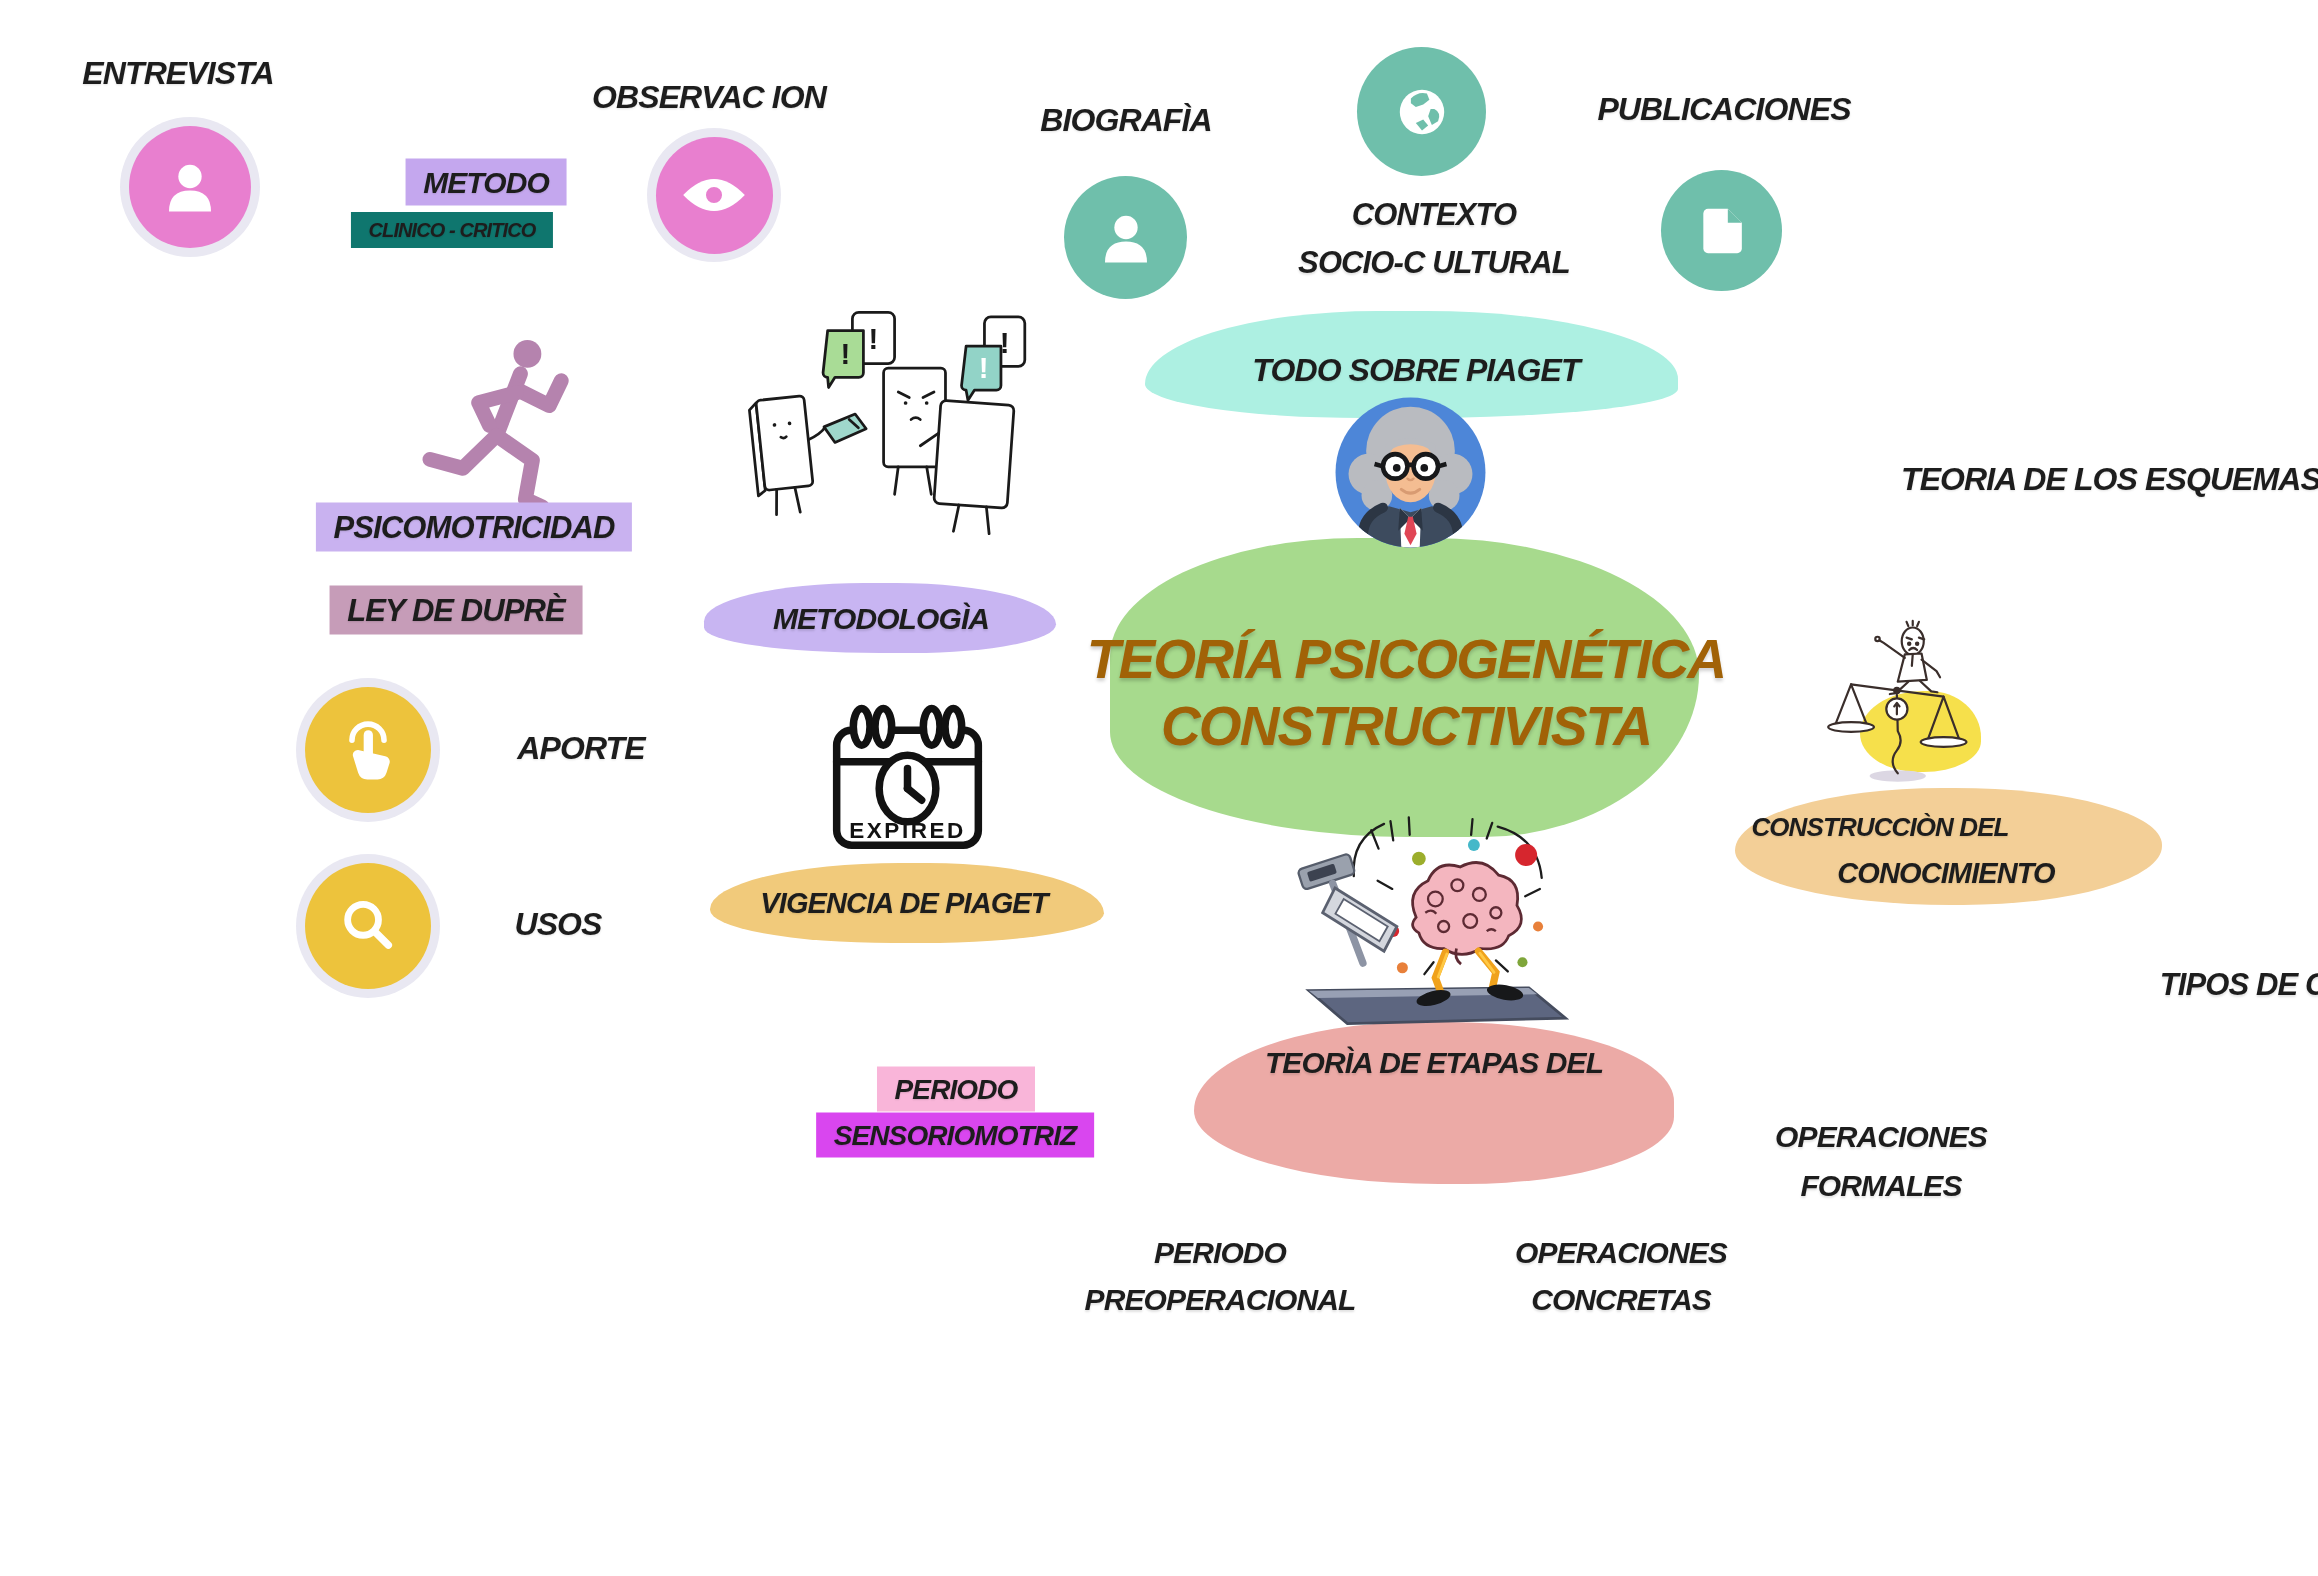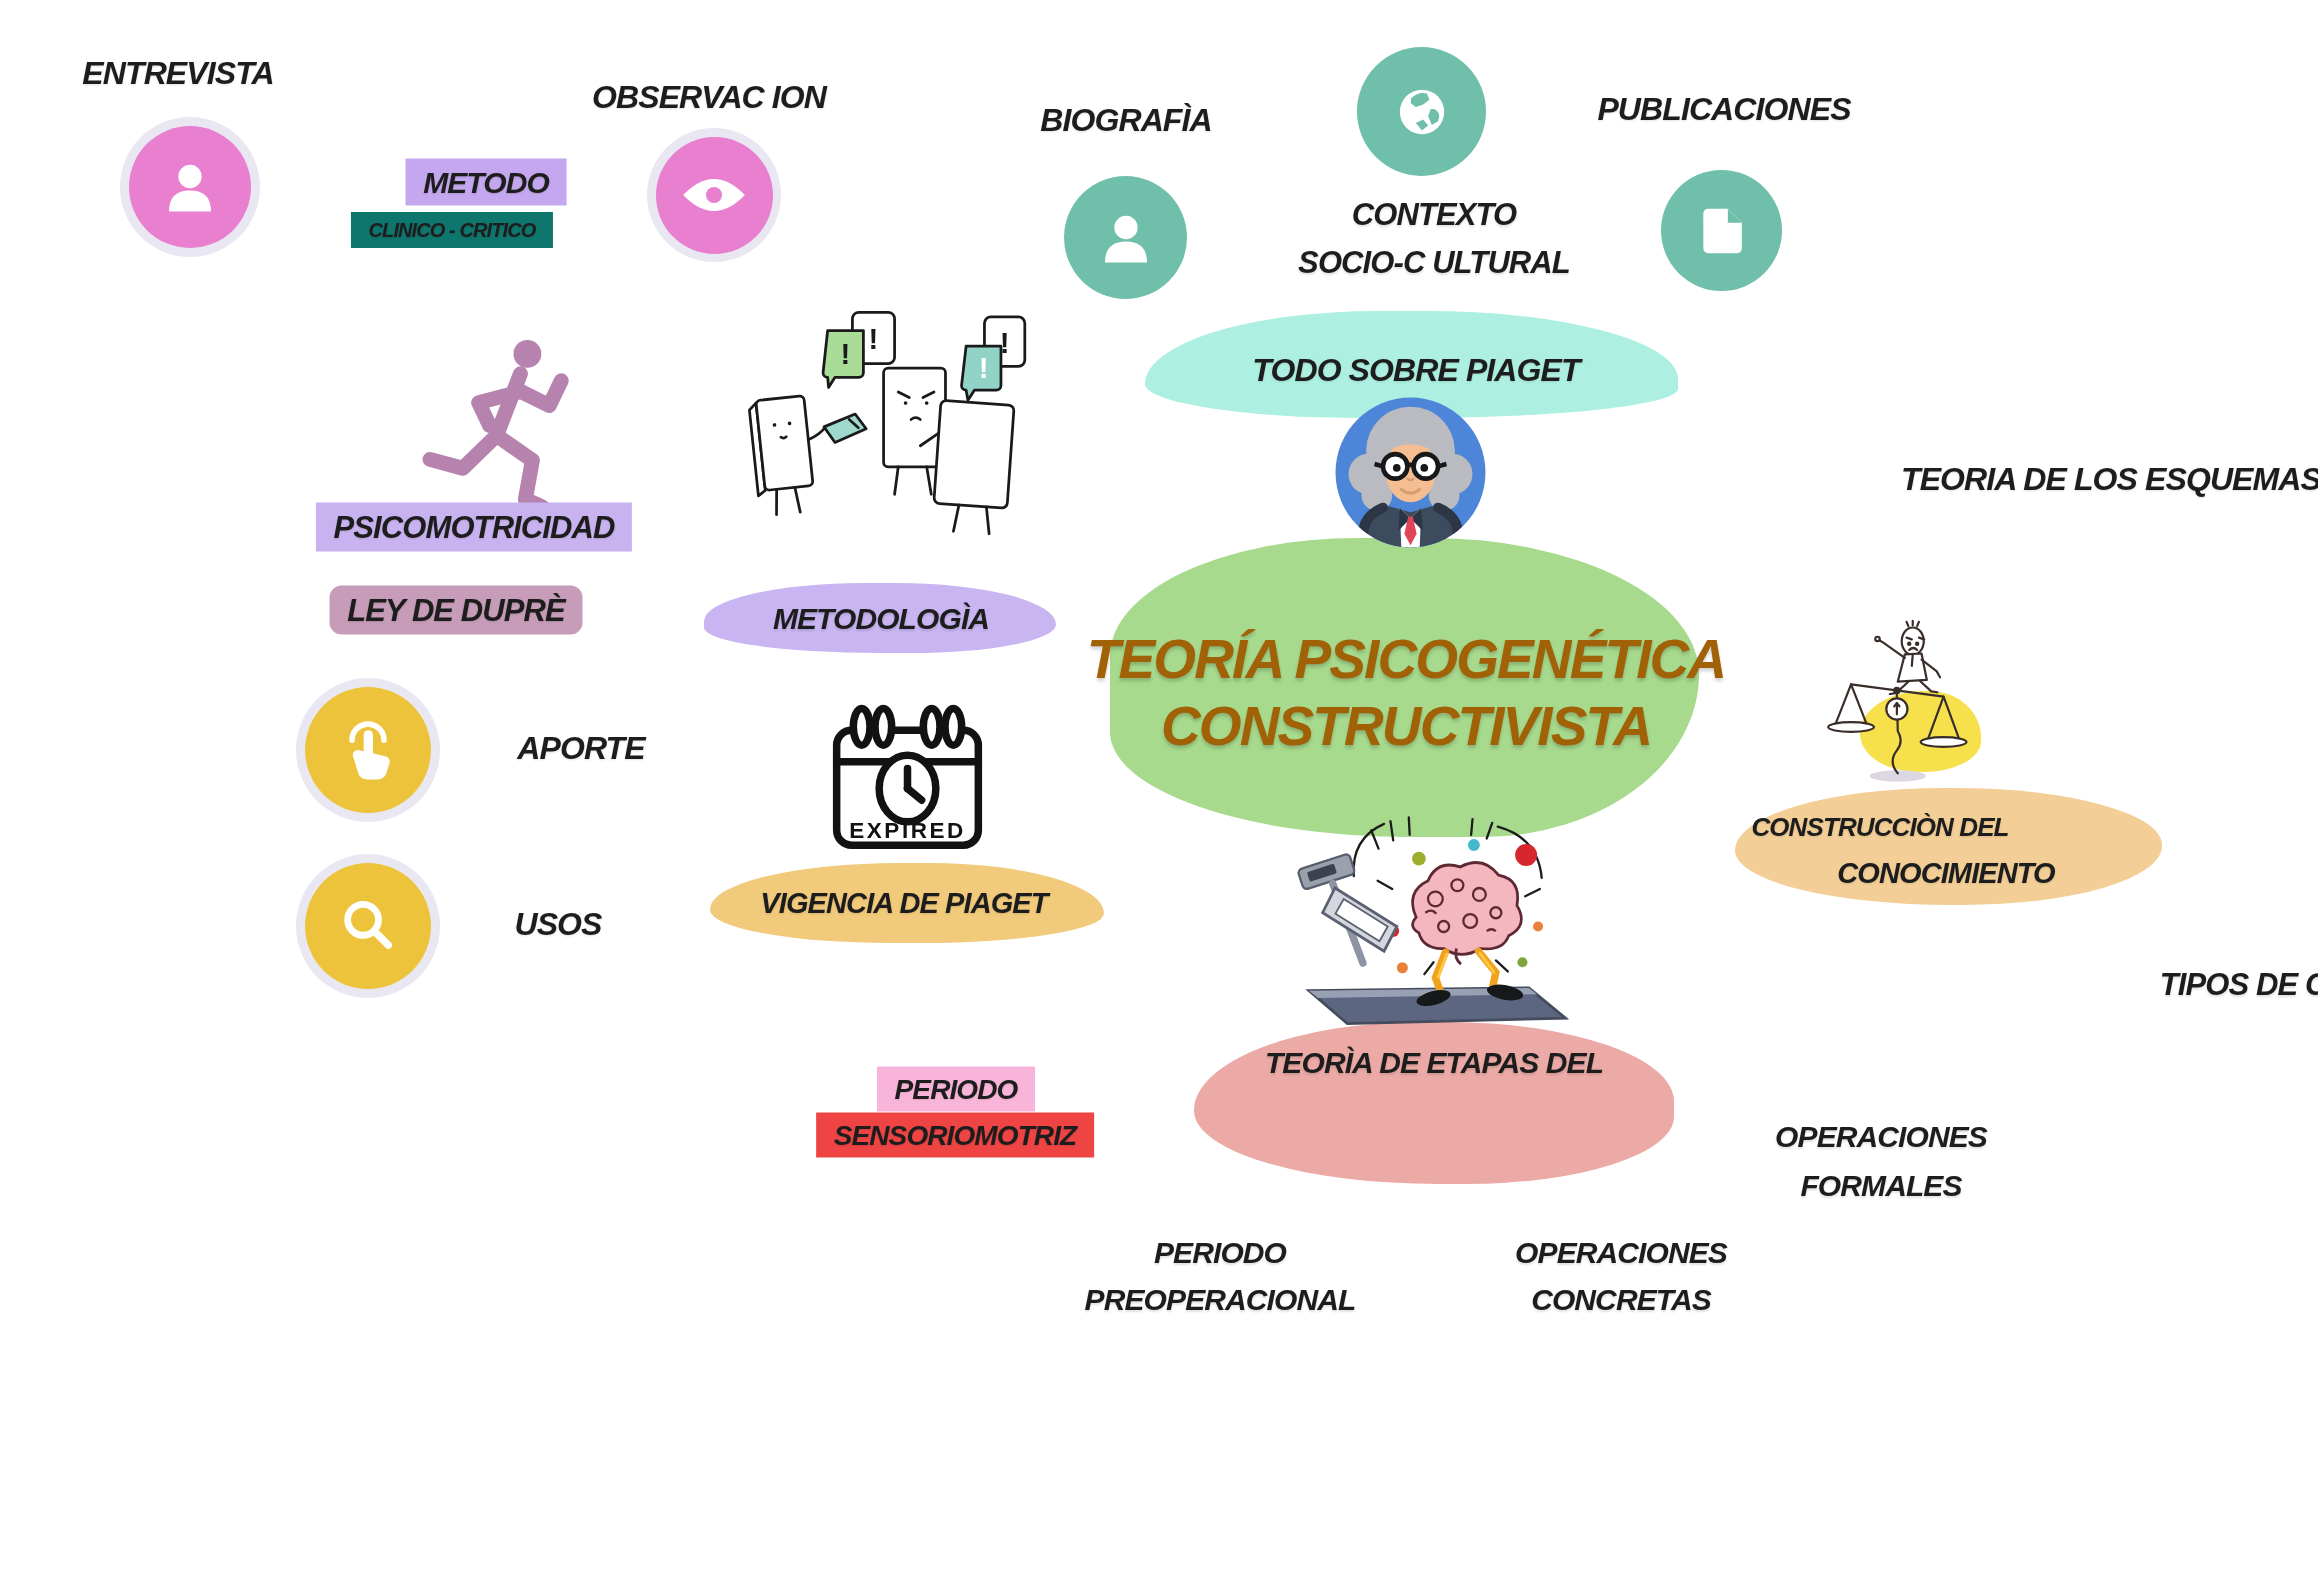--- a/index.html
+++ b/index.html
@@ -340,18 +340,18 @@
 
   <div class="lbl" style="left:1621px;top:1253px;font-size:30px;">OPERACIONES</div>
   <div class="lbl" style="left:1621px;top:1300px;font-size:30px;">CONCRETAS</div>
 
   <div class="lbl" style="left:1881px;top:1137px;font-size:30px;">OPERACIONES</div>
   <div class="lbl" style="left:1881px;top:1186px;font-size:30px;">FORMALES</div>
 
   <div class="hl" style="left:486px;top:182px;font-size:30px;background:#c4a7ee;">METODO</div>
   <div class="hl" style="left:452px;top:230px;font-size:20px;background:#0f766e;">CLINICO - CRITICO</div>
   <div class="hl" style="left:474px;top:527px;font-size:31px;background:#c9b2f0;">PSICOMOTRICIDAD</div>
-  <div class="hl" style="left:456px;top:610px;font-size:31px;background:#c69cb8;border-radius:12px;">LEY DE DUPRÈ</div>
+  <div class="hl" style="left:456px;top:610px;font-size:31px;background:#c69cb8;">LEY DE DUPRÈ</div>
   <div class="hl" style="left:956px;top:1089px;font-size:28px;background:#f9b5d9;">PERIODO</div>
-  <div class="hl" style="left:955px;top:1135px;font-size:28px;background:#ef4444;">SENSORIOMOTRIZ</div>
+  <div class="hl" style="left:955px;top:1135px;font-size:28px;background:#d946ef;">SENSORIOMOTRIZ</div>
 
 </div>
 
 
 </body></html>

